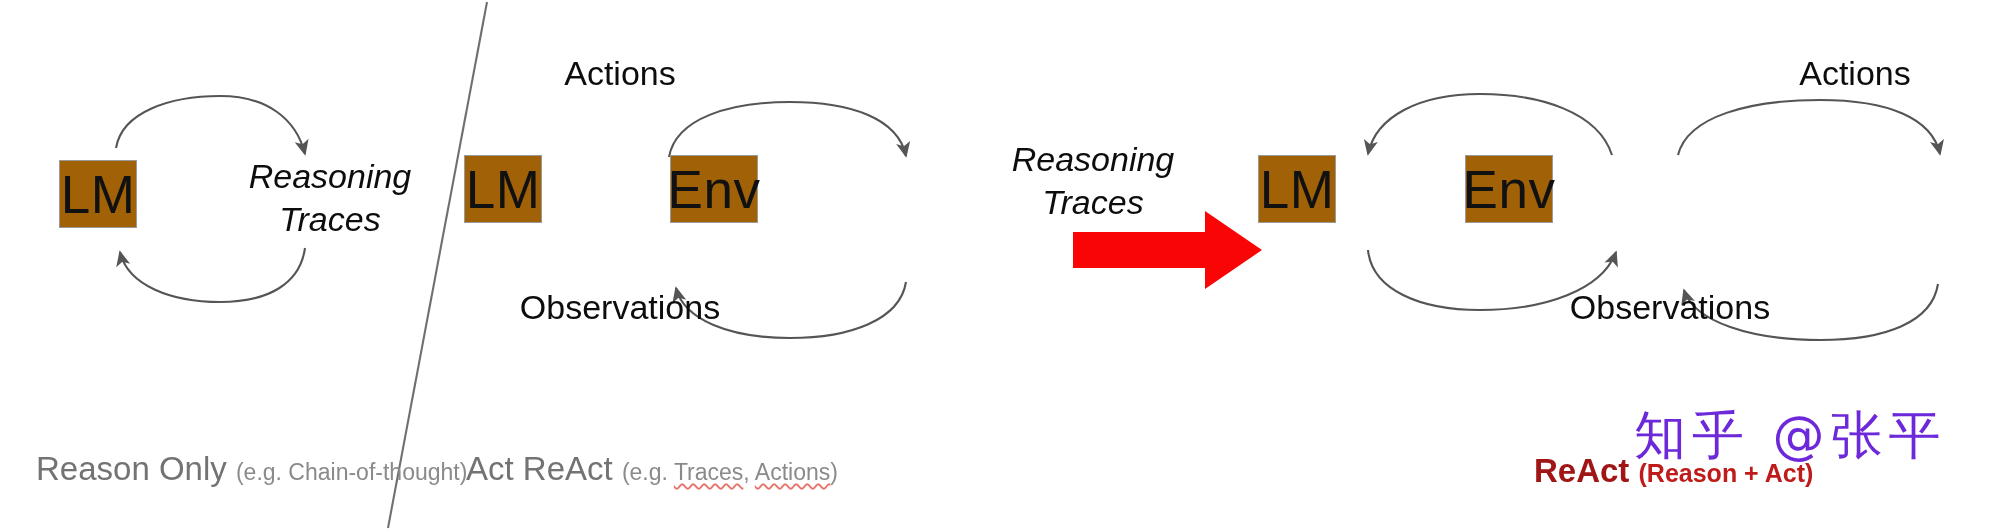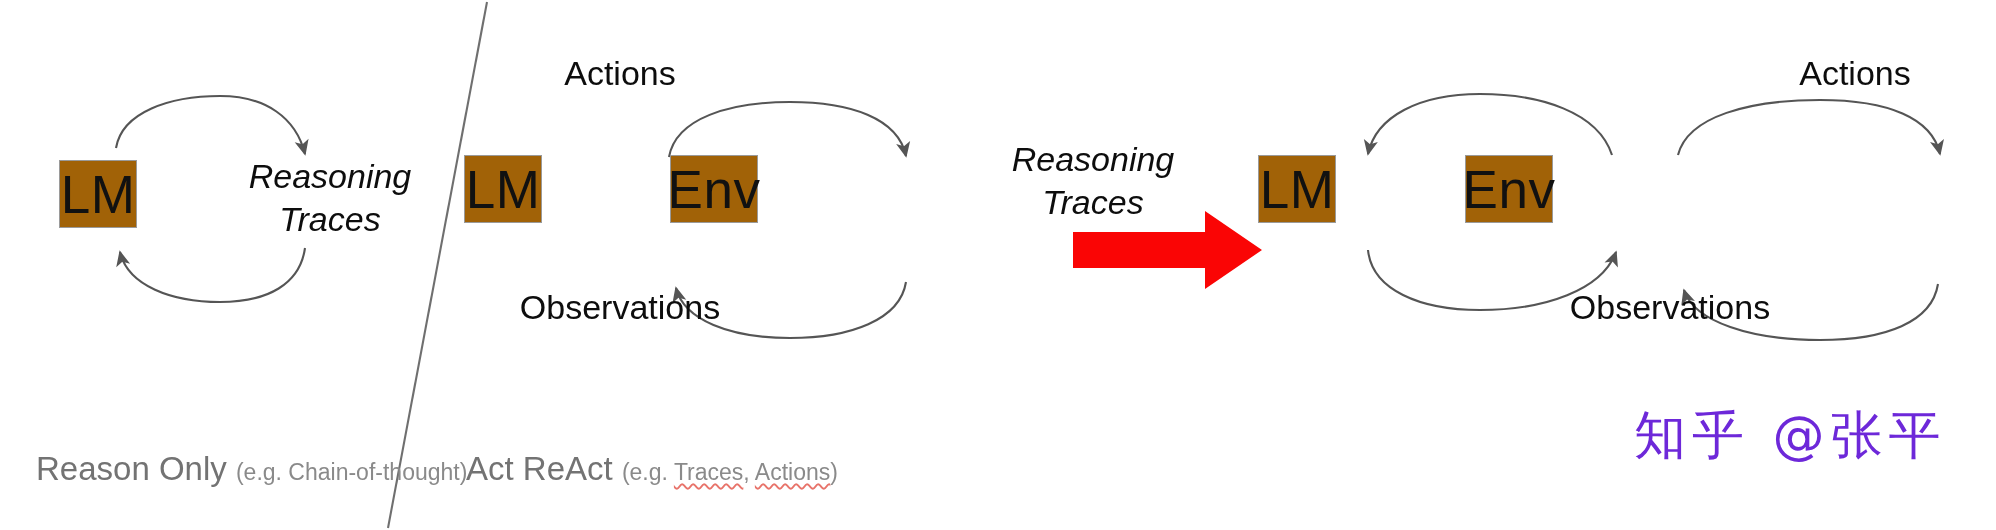--- a/index.html
+++ b/index.html
@@ -173,16 +173,19 @@
   </div>
 
   <div class="caption" style="left:36px; top:450px;">
     <span class="cap-main">Reason Only </span><span class="cap-sub">(e.g. Chain-of-thought)</span>
   </div>
 
   <div class="caption" style="left:466px; top:450px;">
     <span class="cap-main">Act ReAct </span><span class="cap-sub">(e.g. </span><span class="cap-sub spell">Traces</span><span class="cap-sub">, </span><span class="cap-sub spell">Actions</span><span class="cap-sub">)</span>
   </div>
 
+  <div class="caption" id="caption-react" style="left:1534px; top:452px;">
+    <span class="cap-main">ReAct </span><span class="cap-sub">(Reason + Act)</span>
+  </div>
 
   <div id="watermark">知乎 @张平</div>
 
 </div>
 
 </body></html>

